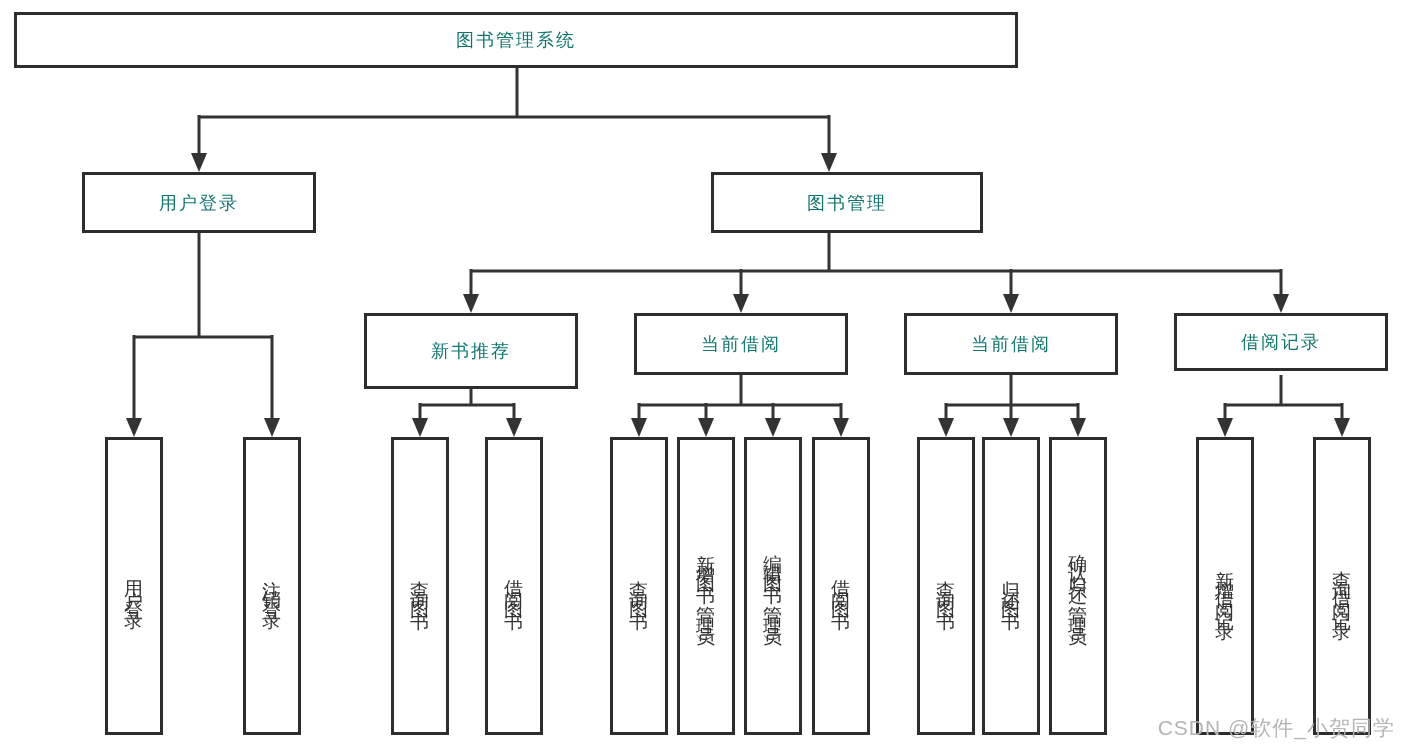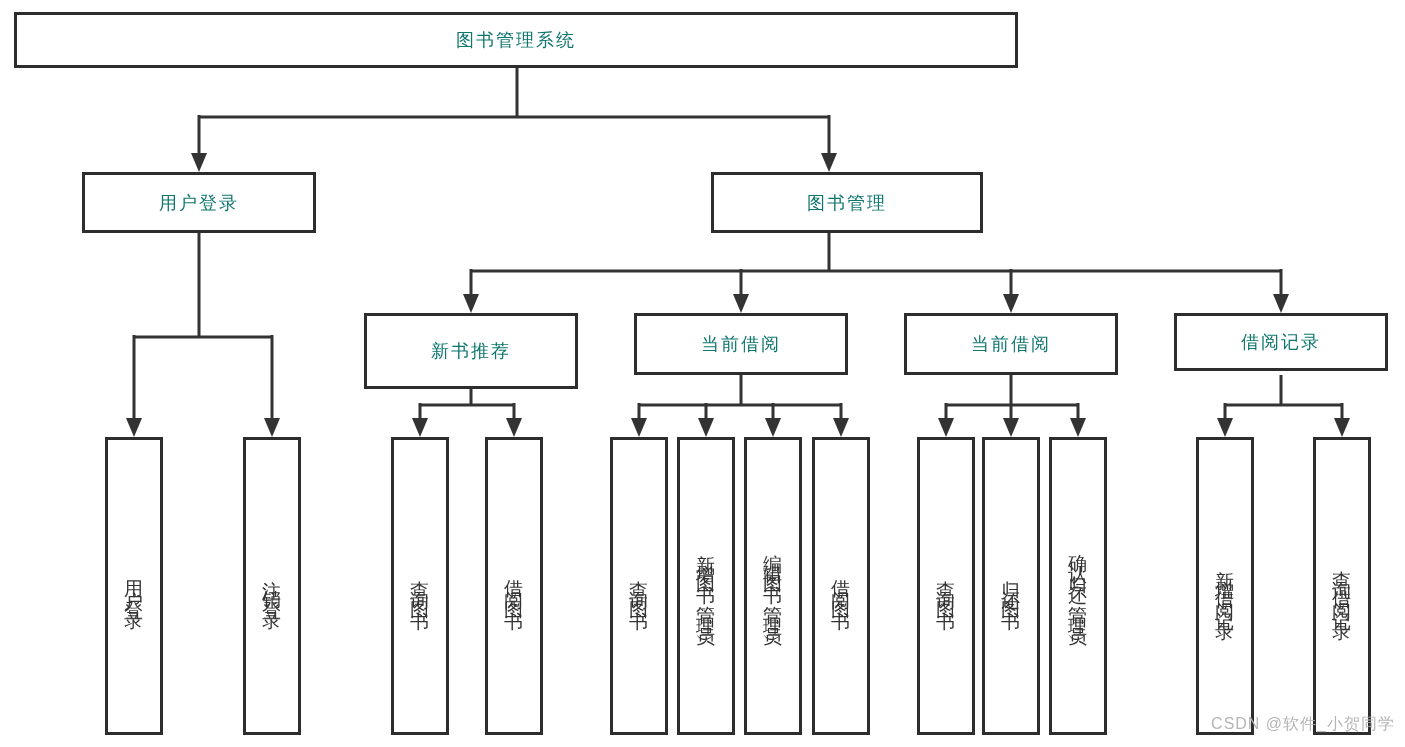--- a/index.html
+++ b/index.html
@@ -43,21 +43,21 @@
     text-orientation: mixed;
     font-size: 19px;
     letter-spacing: 0.55em;
     line-height: 1;
     white-space: nowrap;
   }
   .watermark {
     position: absolute;
     right: 10px;
     top: 714px;
-    font-size: 16px;
+    font-size: 21px;
     color: #b5b5b5;
     letter-spacing: 1px;
     z-index: 5;
     pointer-events: none;
   }
 </style>
 </head>
 <body>
 
 <div class="canvas">

